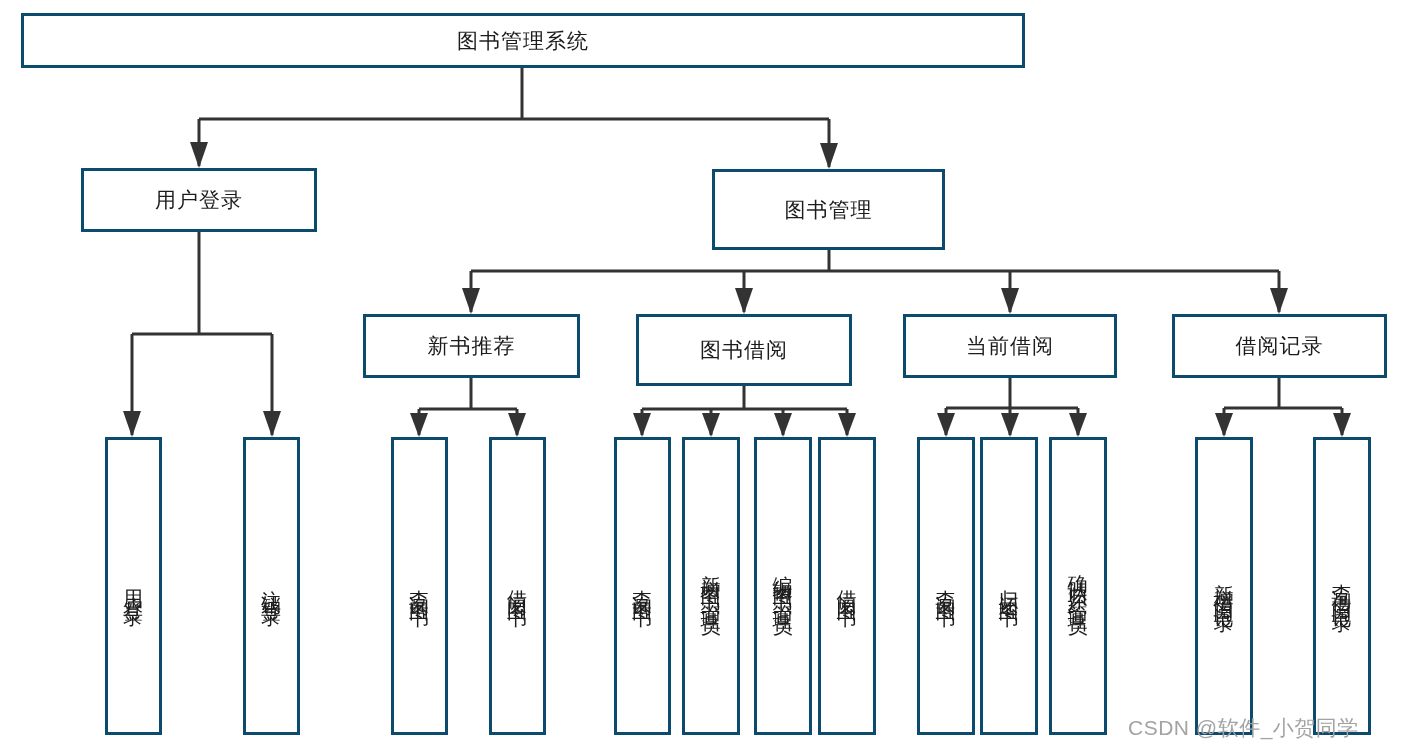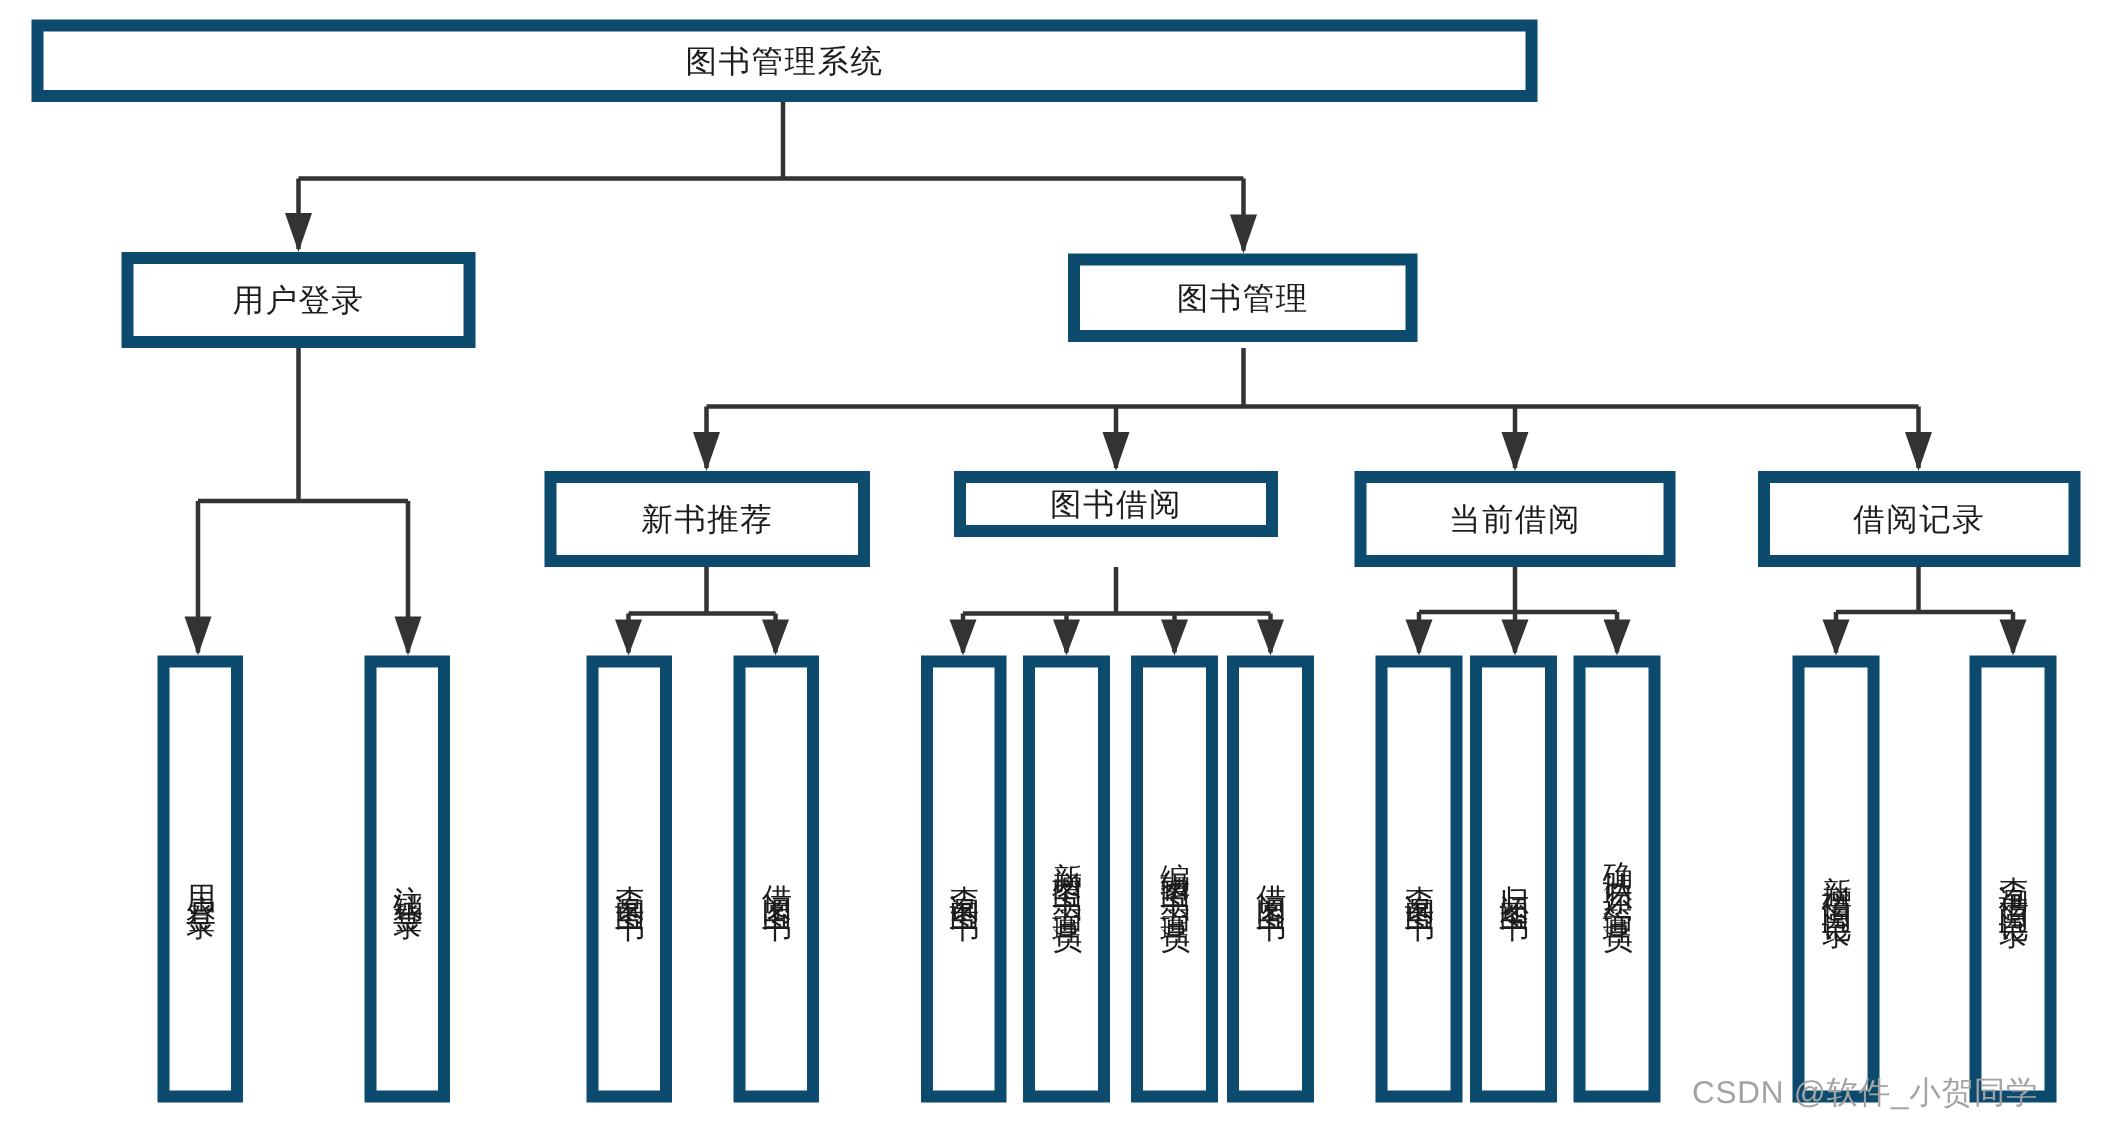--- a/index.html
+++ b/index.html
@@ -7,21 +7,21 @@
     position:relative;
     width:1405px;height:747px;
     background:#ffffff;
     font-family:"Liberation Sans","DejaVu Sans",sans-serif;
     overflow:hidden;
   }
   .wires{position:absolute;left:0;top:0;z-index:1;}
   .box{
     position:absolute;
     box-sizing:border-box;
-    border:8px solid #0c4a6e;
+    border:3px solid #0c4a6e;
     background:#ffffff;
     display:flex;
     align-items:center;
     justify-content:center;
     color:#1c1c1c;
     z-index:2;
   }
   .box.h span{
     font-size:21px;
     letter-spacing:1px;
@@ -118,28 +118,28 @@
     </g>
   </svg>
 
   <div class="box h" style="left:21px;top:13px;width:1004px;height:55px">
     <span>图书管理系统</span>
   </div>
 
   <div class="box h" style="left:81px;top:168px;width:236px;height:64px">
     <span>用户登录</span>
   </div>
-  <div class="box h" style="left:712px;top:169px;width:233px;height:59px">
+  <div class="box h" style="left:712px;top:169px;width:233px;height:81px">
     <span>图书管理</span>
   </div>
 
   <div class="box h" style="left:363px;top:314px;width:217px;height:64px">
     <span>新书推荐</span>
   </div>
-  <div class="box h" style="left:636px;top:314px;width:216px;height:44px">
+  <div class="box h" style="left:636px;top:314px;width:216px;height:72px">
     <span>图书借阅</span>
   </div>
   <div class="box h" style="left:1172px;top:314px;width:215px;height:64px">
     <span>借阅记录</span>
   </div>
   <div class="box h" style="left:903px;top:314px;width:214px;height:64px">
     <span>当前借阅</span>
   </div>
 
   <div class="box v" style="left:105px;top:437px;width:57px;height:298px">

